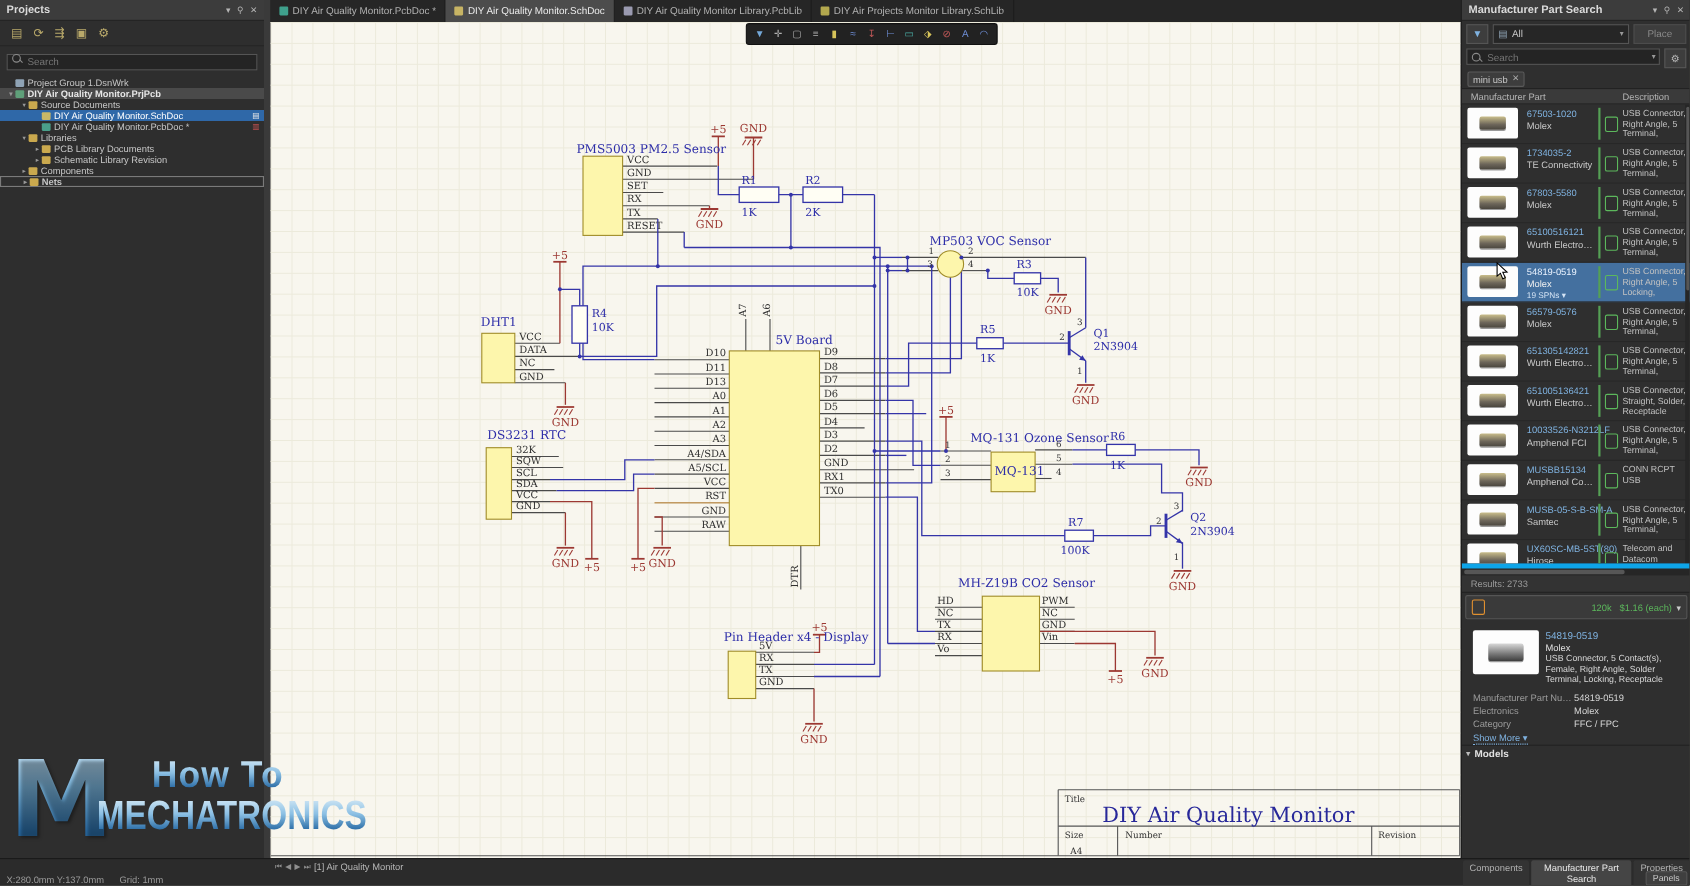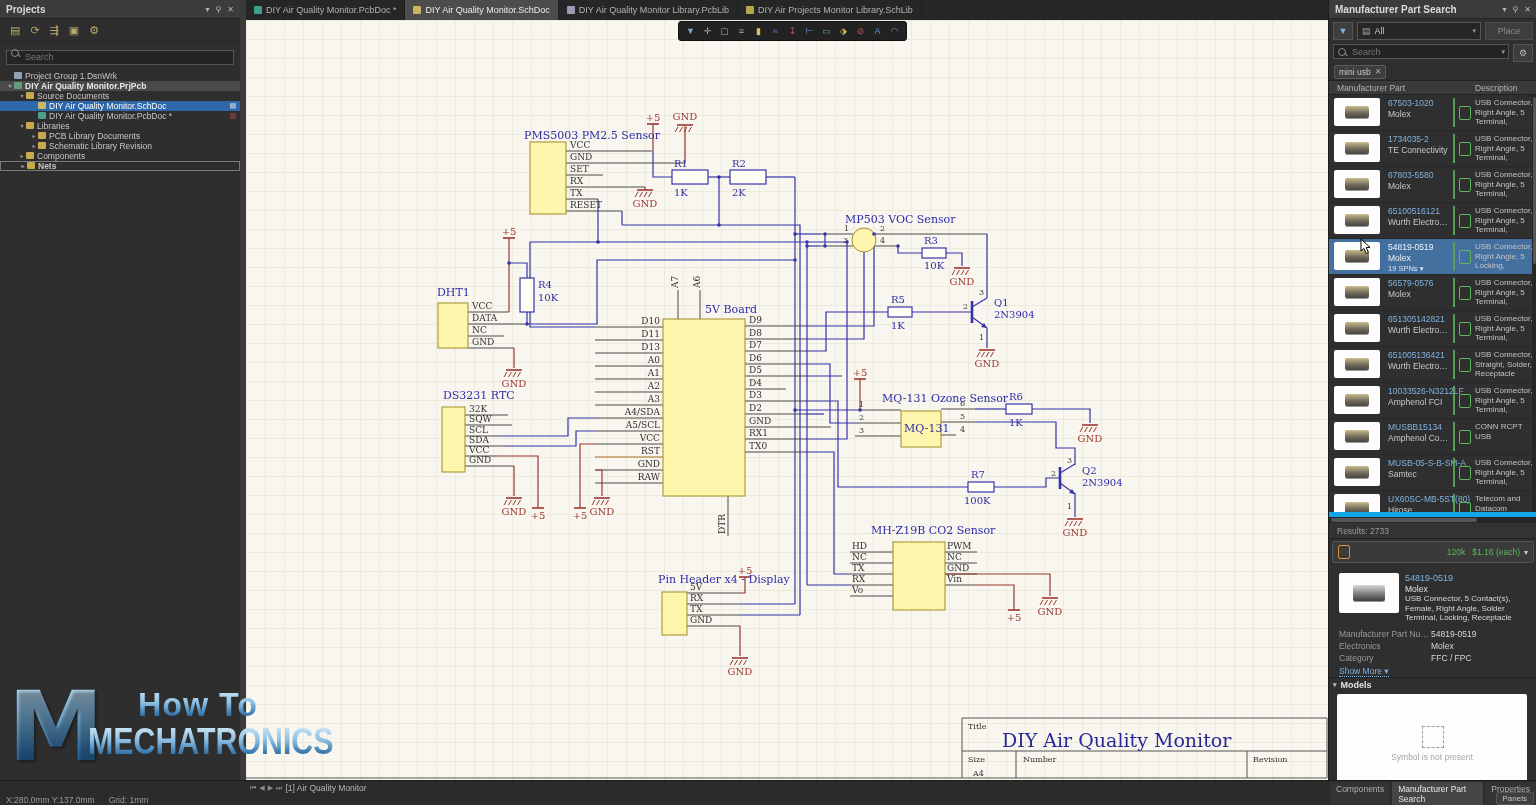--- a/index.html
+++ b/index.html
@@ -97,21 +97,21 @@
   .frow .fl{width:92px;color:#9a9a9a;overflow:hidden;white-space:nowrap;text-overflow:ellipsis;}
   .frow .fv{color:#d6d6d6;}
   .showmore{position:absolute;left:10px;top:101px;color:#7fb2e0;font-size:8.5px;border-bottom:1px dotted #7fb2e0;cursor:pointer;}
   #models{position:relative;height:110px;}
   .mhdr{height:14px;display:flex;align-items:center;gap:4px;padding:0 4px;color:#e2e2e2;font-weight:bold;font-size:9px;}
   .mhdr .a{font-size:7px;color:#bbb;}
   .mbox{position:absolute;left:8px;top:16px;right:10px;height:88px;background:#fdfdfd;border-radius:2px;}
   .icsym{position:absolute;left:50%;top:32px;width:20px;height:20px;margin-left:-10px;border:1px dashed #9a9a9a;}
   .nosym{position:absolute;left:0;right:0;top:58px;text-align:center;color:#a8a8a8;font-size:8.5px;}
   
-  #bottombar{position:absolute;left:0;top:780px;width:1536px;height:25px;background:#2b2b2b;border-top:1px solid #1a1a1a;}
+  #bottombar{position:absolute;left:0;top:780px;width:1536px;height:25px;background:#2b2b2b;border-top:1px solid #1a1a1a;text-align:center;}
   #sheetnav{position:absolute;left:250px;top:1px;height:12px;display:flex;align-items:center;gap:3px;color:#b5b5b5;font-size:8.5px;}
   #sheetnav .nv{color:#8f8f8f;font-size:7px;cursor:pointer;}
   #coords{position:absolute;left:6px;top:14px;color:#9a9a9a;font-size:8.5px;display:flex;gap:14px;}
   #rp-tabs{position:absolute;left:1330px;top:1px;display:flex;gap:2px;}
   .rptab{padding:2px 6px;font-size:8.5px;color:#b0b0b0;background:#333;border-radius:2px 2px 0 0;cursor:pointer;}
   .rptab.active{background:#454545;color:#e8e8e8;}
   #panels-btn{position:absolute;right:2px;bottom:1px;background:#3f3f3f;border:1px solid #555;color:#c8c8c8;font-size:8px;padding:1px 6px;border-radius:2px;cursor:pointer;}
   
   #watermark{position:absolute;left:0;top:683px;width:340px;height:100px;z-index:40;pointer-events:none;}
   .wm-m{position:absolute;left:8px;top:-12px;font-size:96px;font-weight:bold;font-family:"DejaVu Sans",sans-serif;
@@ -768,24 +768,20 @@
             <div class="fv">FFC / FPC</div>
           </div>
         </div>
       <div class="showmore">Show More ▾</div>
     </div>
     <div id="models">
       <div class="mhdr">
         <span class="a">▾</span>
         <span>Models</span>
       </div>
-      <div class="mbox">
-        <div class="icsym"></div>
-        <div class="nosym">Symbol is not present</div>
-      </div>
     </div>
   </div>
 
   <div id="bottombar">
     <div id="sheetnav">
       <span class="nv">⏮</span>
       <span class="nv">◀</span>
       <span class="nv">▶</span>
       <span class="nv">⏭</span>
       <span>[1] Air Quality Monitor</span>

